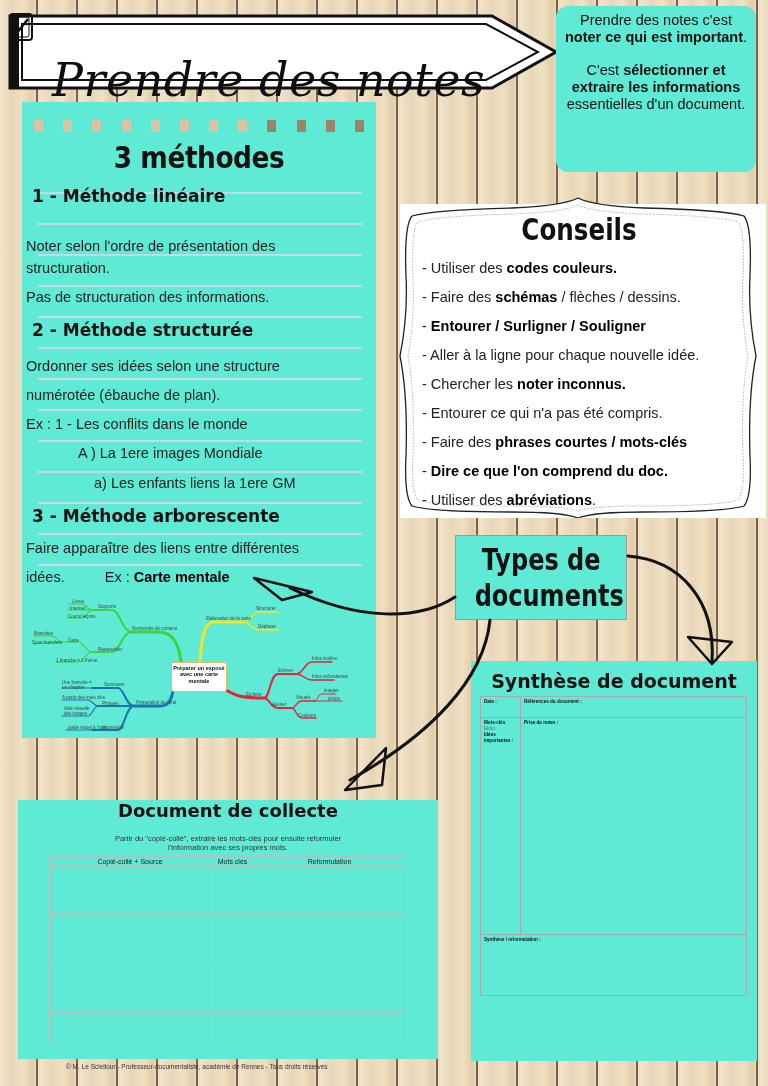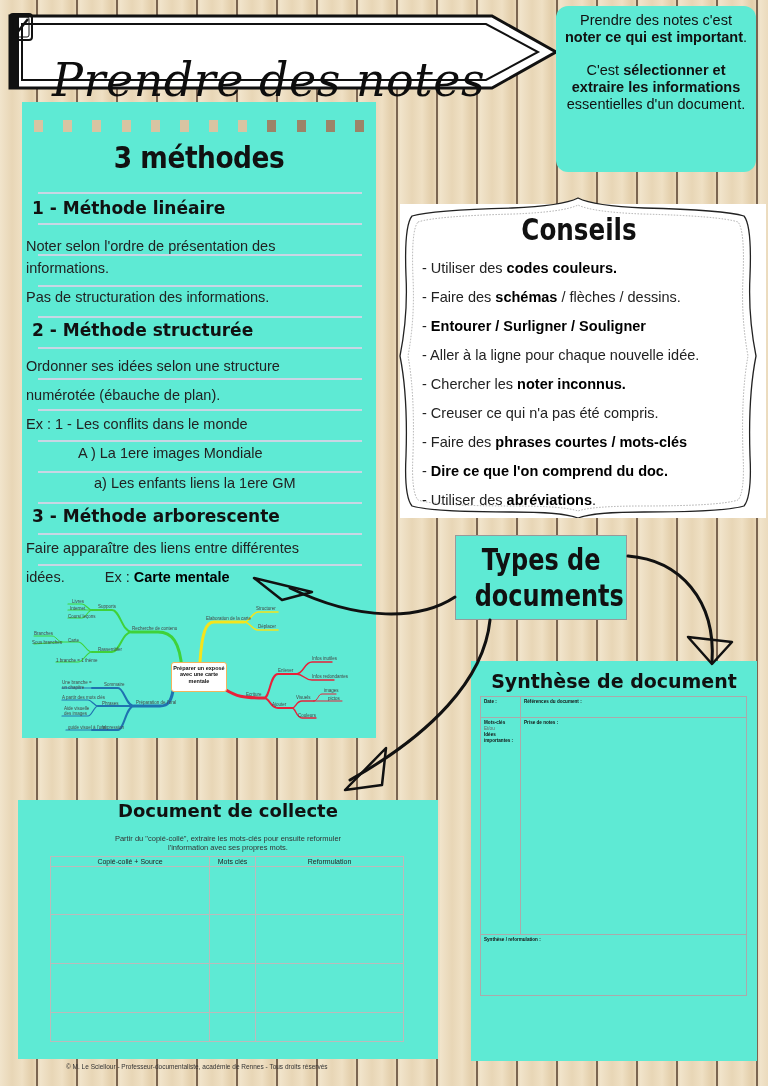--- a/index.html
+++ b/index.html
@@ -142,25 +142,25 @@
       <div class="hole"></div>
       <div class="hole"></div>
     <div class="hole dark"></div>
       <div class="hole dark"></div>
       <div class="hole dark"></div>
       <div class="hole dark"></div>
   </div>
   <div class="methods-title">3 méthodes</div>
 
   <div class="rule" style="top:90px"></div>
-  <div class="mhead" style="top:96px">1 - Méthode linéaire</div>
+  <div class="mhead" style="top:84px">1 - Méthode linéaire</div>
   <div class="rule" style="top:121px"></div>
   <div class="mline" style="top:136px">Noter selon l'ordre de présentation des</div>
   <div class="rule" style="top:152px"></div>
-  <div class="mline" style="top:158px">informations.</div>
+  <div class="mline" style="top:158px">structuration.</div>
   <div class="rule" style="top:183px"></div>
   <div class="mline" style="top:187px">Pas de structuration des informations.</div>
   <div class="rule" style="top:214px"></div>
 
   <div class="mhead" style="top:218px">2 - Méthode structurée</div>
   <div class="rule" style="top:245px"></div>
   <div class="mline" style="top:256px">Ordonner ses idées selon une structure</div>
   <div class="rule" style="top:276px"></div>
   <div class="mline" style="top:285px">numérotée (ébauche de plan).</div>
   <div class="rule" style="top:307px"></div>
@@ -259,21 +259,21 @@
     <rect x="8" y="8" width="366" height="314" fill="#fff"></rect>
     <path d="M20,20 Q40,14 120,12 Q170,10 186,2 Q202,10 252,12 Q332,14 352,20 Q360,30 358,80 Q356,120 364,160 Q356,200 358,260 Q360,300 352,310 Q332,316 252,316 Q202,316 186,322 Q170,316 120,316 Q40,316 20,310 Q12,300 14,260 Q16,200 8,160 Q16,120 14,80 Q12,30 20,20 Z" fill="#fff" stroke="#222" stroke-width="1.3"></path>
     <path d="M26,26 Q44,20 122,18 Q172,16 186,9 Q200,16 250,18 Q328,20 346,26 Q353,34 351,82 Q349,122 356,160 Q349,198 351,258 Q353,296 346,304 Q328,310 250,310 Q200,310 186,315 Q172,310 122,310 Q44,310 26,304 Q19,296 21,258 Q23,198 16,160 Q23,122 21,82 Q19,34 26,26 Z" fill="none" stroke="#999" stroke-width="0.8" stroke-dasharray="1.5,1.5"></path>
   </svg>
   <div class="conseils-title">Conseils</div>
   <div class="tip" style="top:64px"><span>- Utiliser des </span><b>codes couleurs.</b><span></span></div>
   <div class="tip" style="top:93px"><span>- Faire des </span><b>schémas</b><span> / flèches / dessins.</span></div>
   <div class="tip" style="top:122px"><span>- </span><b>Entourer / Surligner / Souligner</b><span></span></div>
   <div class="tip" style="top:151px"><span>- Aller à la ligne pour chaque nouvelle idée.</span><b></b><span></span></div>
   <div class="tip" style="top:180px"><span>- Chercher les </span><b>noter inconnus.</b><span></span></div>
-  <div class="tip" style="top:209px"><span>- Creuser ce qui n'a pas été compris.</span><b></b><span></span></div>
+  <div class="tip" style="top:209px"><span>- Entourer ce qui n'a pas été compris.</span><b></b><span></span></div>
   <div class="tip" style="top:238px"><span>- Faire des </span><b>phrases courtes / mots-clés</b><span></span></div>
   <div class="tip" style="top:267px"><span>- </span><b>Dire ce que l'on comprend du doc.</b><span></span></div>
   <div class="tip" style="top:296px"><span>- Utiliser des </span><b>abréviations</b><span>.</span></div>
 </div>
 
 <div class="card synthese">
   <div class="syn-title">Synthèse de document</div>
   <div class="syn-table">
     <div class="syn-cell" style="left:0;top:0;width:40px;height:21px;border-right-width:1px;border-bottom-width:1px"><b>Date :</b></div>
     <div class="syn-cell" style="left:40px;top:0;right:0;height:21px;border-bottom-width:1px"><b>Références du document :</b></div>

